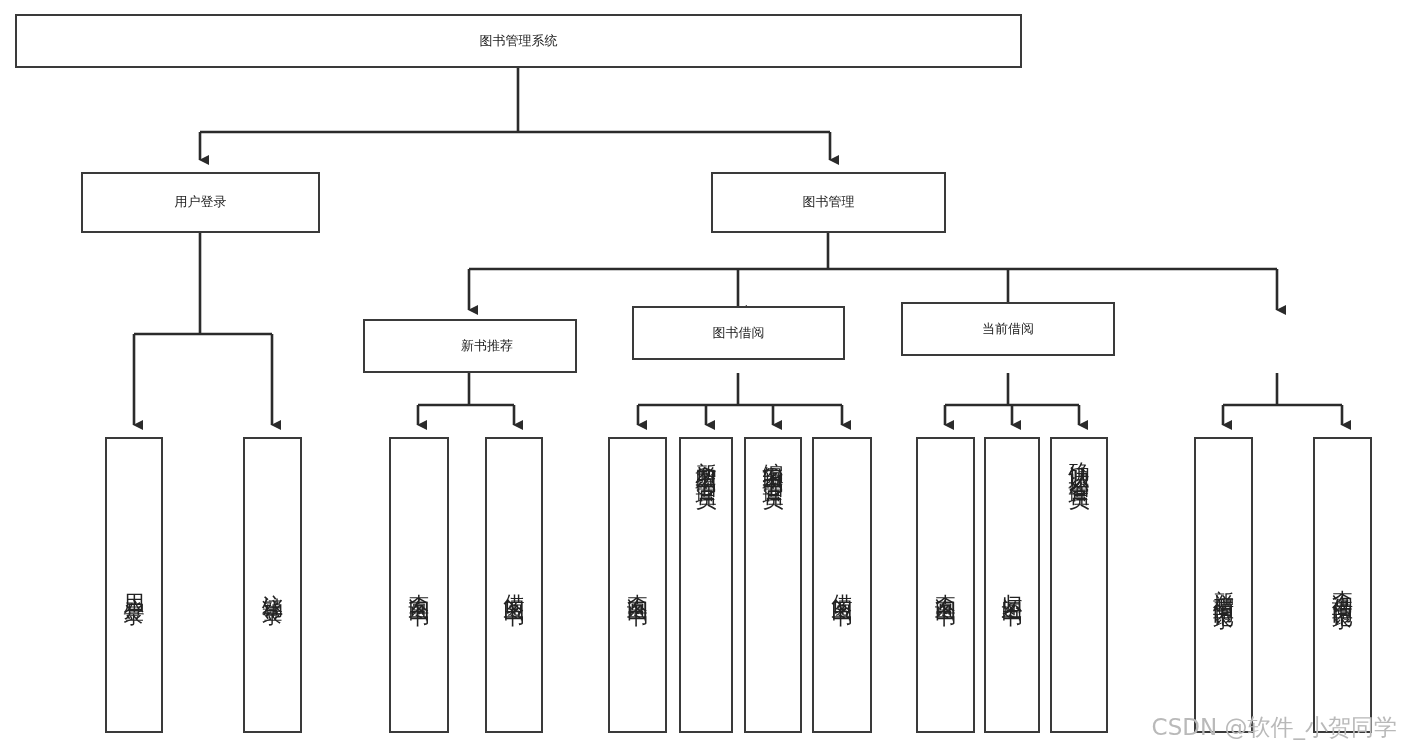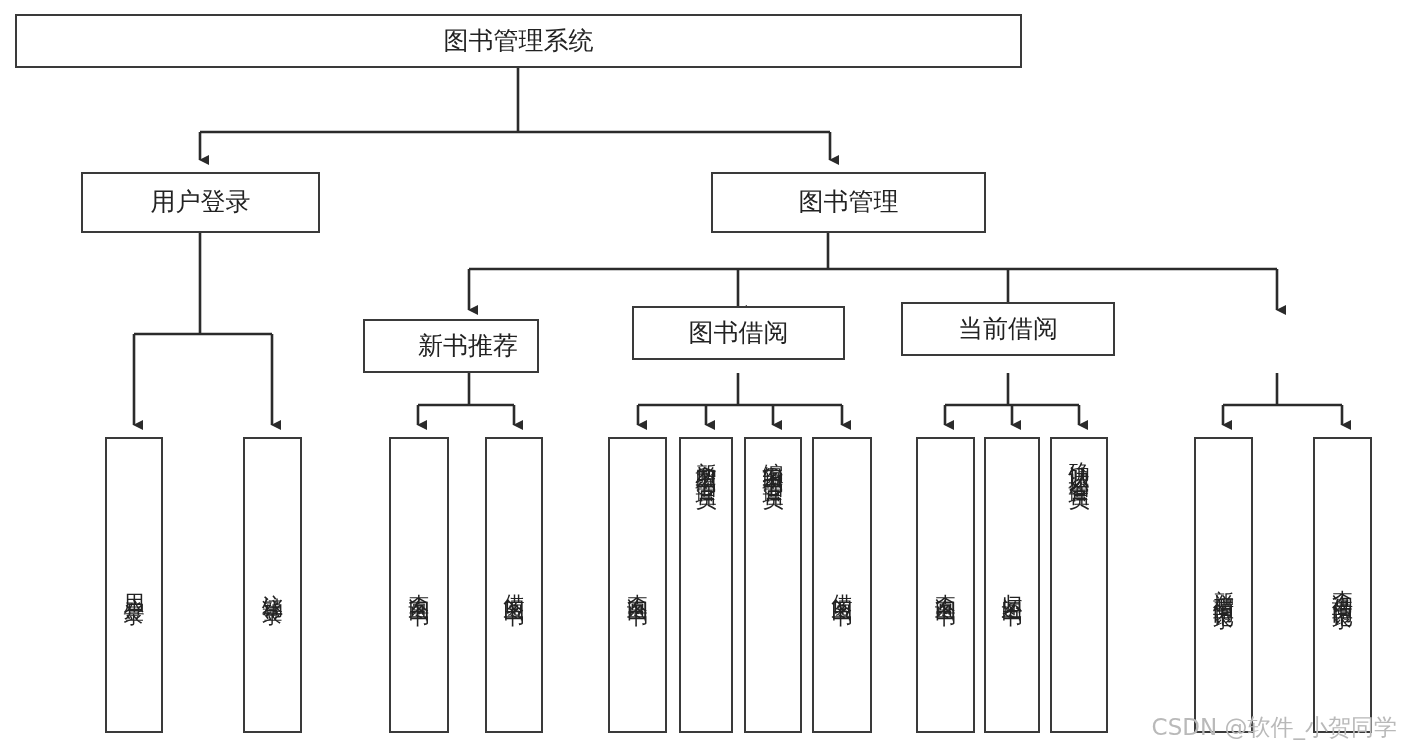--- a/index.html
+++ b/index.html
@@ -13,21 +13,21 @@
     position:absolute;
     border:2px solid #3a3a3a;
     background:#ffffff;
     box-sizing:border-box;
     display:flex;
     align-items:center;
     justify-content:center;
   }
   .node-label{
     color:#222222;
-    font-size:25px;
+    font-size:13px;
     line-height:1.15;
     white-space:nowrap;
     user-select:none;
   }
   .node-box.vertical{
     align-items:flex-start;
     justify-content:center;
     padding-top:6px;
   }
   .node-box.vertical.centered{
@@ -106,25 +106,25 @@
     </g>
   </svg>
 
   <div class="node-box" style="left:15px;top:14px;width:1007px;height:54px;">
     <span class="node-label">图书管理系统</span>
   </div>
 
   <div class="node-box" style="left:81px;top:172px;width:239px;height:61px;">
     <span class="node-label">用户登录</span>
   </div>
-  <div class="node-box" style="left:711px;top:172px;width:275px;height:61px;">
+  <div class="node-box" style="left:711px;top:172px;width:235px;height:61px;">
     <span class="node-label">图书管理</span>
   </div>
 
-  <div class="node-box" style="left:363px;top:319px;width:176px;height:54px;padding-left:34px;">
+  <div class="node-box" style="left:363px;top:319px;width:214px;height:54px;padding-left:34px;">
     <span class="node-label">新书推荐</span>
   </div>
   <div class="node-box" style="left:632px;top:306px;width:213px;height:54px;">
     <span class="node-label">图书借阅</span>
   </div>
   <div class="node-box" style="left:901px;top:302px;width:214px;height:54px;">
     <span class="node-label">当前借阅</span>
   </div>
 
   <div class="node-box vertical centered" style="left:105px;top:437px;width:58px;height:296px;">

